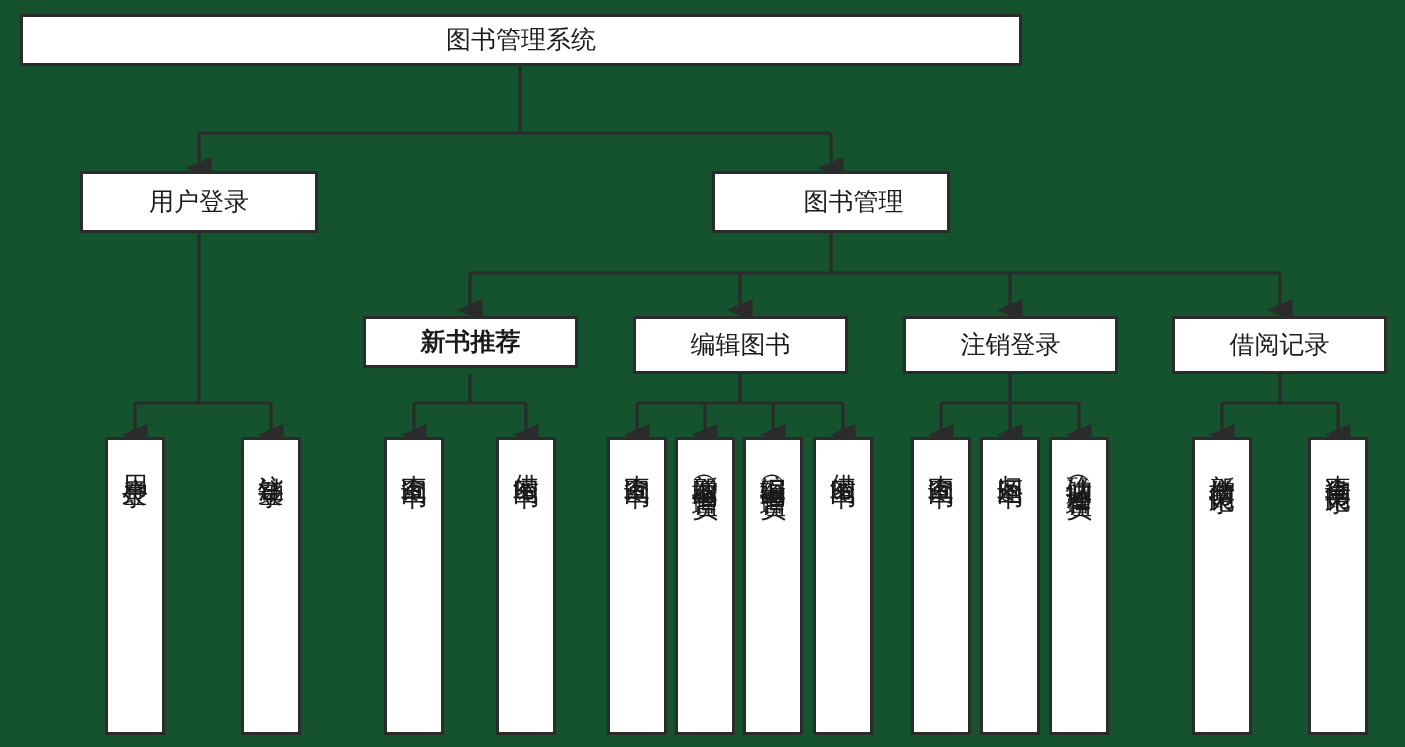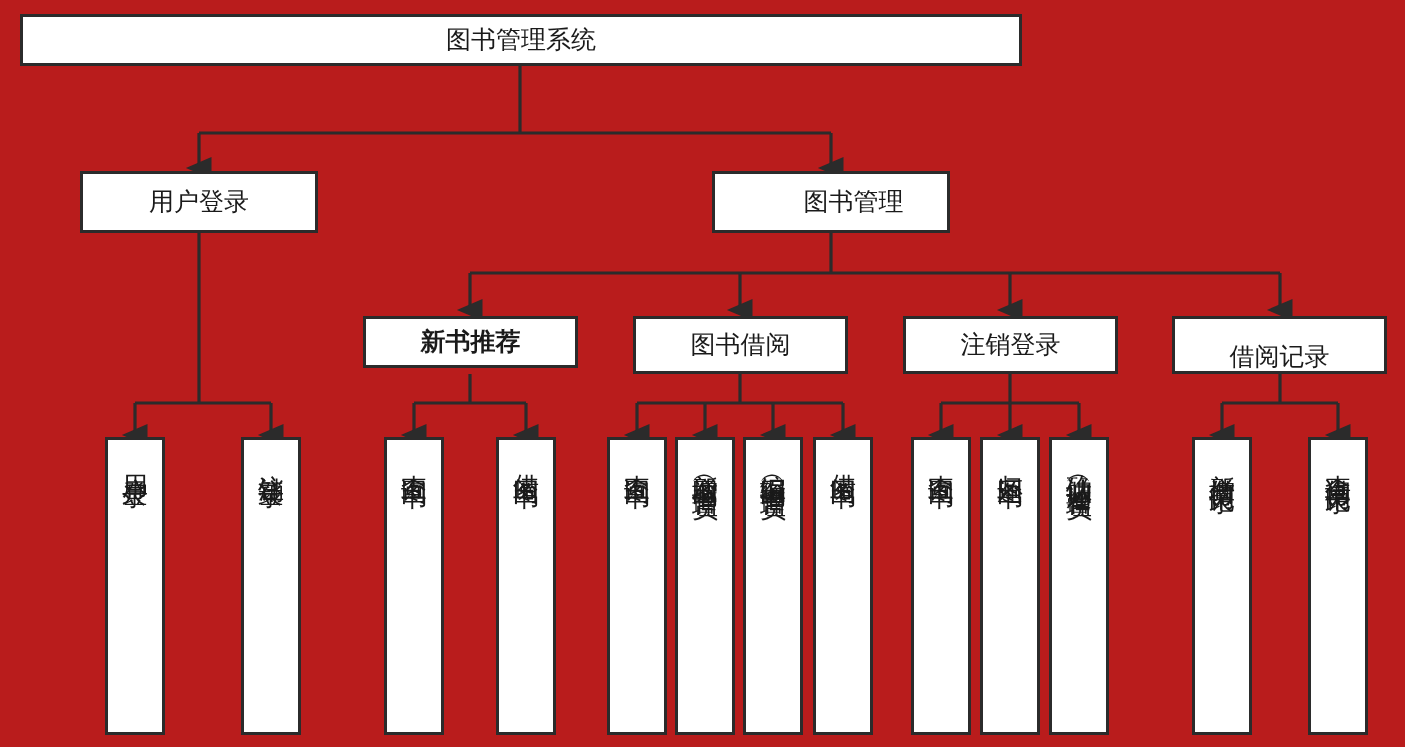--- a/index.html
+++ b/index.html
@@ -8,21 +8,21 @@
     padding: 0;
     background: #ffffff;
   }
   body {
     font-family: "DejaVu Sans", "Liberation Sans", sans-serif;
   }
   #canvas {
     position: relative;
     width: 1405px;
     height: 747px;
-    background: #b91c1c;
+    background: #14532d;
     overflow: hidden;
   }
   svg#edges {
     position: absolute;
     left: 0;
     top: 0;
     width: 1405px;
     height: 747px;
     pointer-events: none;
   }
@@ -131,26 +131,26 @@
     <span class="label">用户登录</span>
   </div>
   <div class="node h" style="left:712px; top:171px; width:238px; height:62px;padding-left:45px;">
     <span class="label">图书管理</span>
   </div>
 
   <div class="node h" style="left:363px; top:316px; width:215px; height:52px;font-weight:bold;">
     <span class="label">新书推荐</span>
   </div>
   <div class="node h" style="left:633px; top:316px; width:215px; height:58px;">
-    <span class="label">图书借阅</span>
+    <span class="label">编辑图书</span>
   </div>
   <div class="node h" style="left:903px; top:316px; width:215px; height:58px;">
     <span class="label">注销登录</span>
   </div>
-  <div class="node h" style="left:1172px; top:316px; width:215px; height:58px;align-items:flex-end;">
+  <div class="node h" style="left:1172px; top:316px; width:215px; height:58px;">
     <span class="label">借阅记录</span>
   </div>
 
   <div class="node v" style="left:105px; top:437px; width:60px; height:298px;">
     <span class="label">用户登录</span>
   </div>
   <div class="node v" style="left:241px; top:437px; width:60px; height:298px;">
     <span class="label">注销登录</span>
   </div>
 

